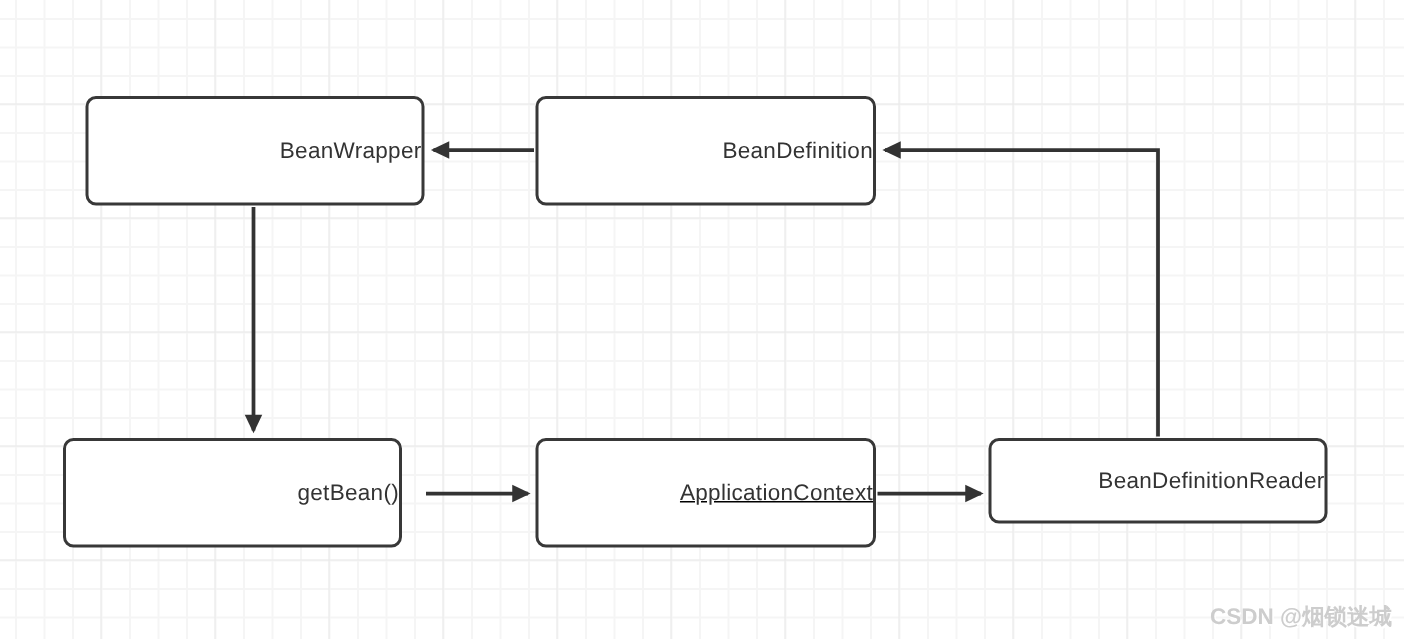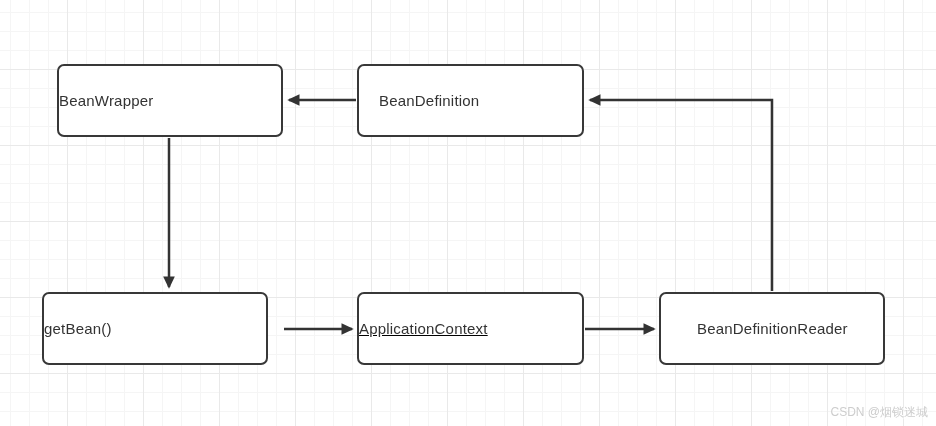--- a/index.html
+++ b/index.html
@@ -40,41 +40,42 @@
     fill: none;
   }
   .node {
     position: absolute;
     box-sizing: border-box;
     background: #ffffff;
     border: 2.5px solid #383838;
     border-radius: 7px;
     display: flex;
     align-items: center;
-    justify-content: flex-start;
+    justify-content: flex-end;
   }
   .node-label {
     color: #333333;
     font-size: 15px;
     letter-spacing: 0.2px;
     white-space: nowrap;
   }
   #node-beanwrapper          { left: 57px;  top: 64px;  width: 226px; height: 73px; }
   #node-beandefinition       { left: 357px; top: 64px;  width: 227px; height: 73px; padding-left: 20px; }
   #node-getbean              { left: 42px;  top: 292px; width: 226px; height: 73px; }
   #node-applicationcontext   { left: 357px; top: 292px; width: 227px; height: 73px; text-decoration: underline; }
-  #node-beandefinitionreader { left: 659px; top: 292px; width: 226px; height: 73px; padding-left: 36px; }
+  #node-beandefinitionreader { left: 659px; top: 292px; width: 226px; height: 57px; padding-left: 36px; }
   .watermark {
     position: absolute;
     right: 8px;
     bottom: 5px;
-    font-size: 12px;
+    font-size: 15px;
     color: #cdcdcd;
     text-shadow: 1px 1px 0 #ffffff;
     white-space: nowrap;
+    font-weight: bold;
   }
 </style>
 </head>
 <body>
 
 <div class="canvas">
 
   <svg class="edges" viewBox="0 0 936 426" xmlns="http://www.w3.org/2000/svg">
     <defs>
       <marker id="arrowhead" viewBox="0 0 12 12" refX="10" refY="6" markerWidth="14" markerHeight="14" orient="auto" markerUnits="userSpaceOnUse">

